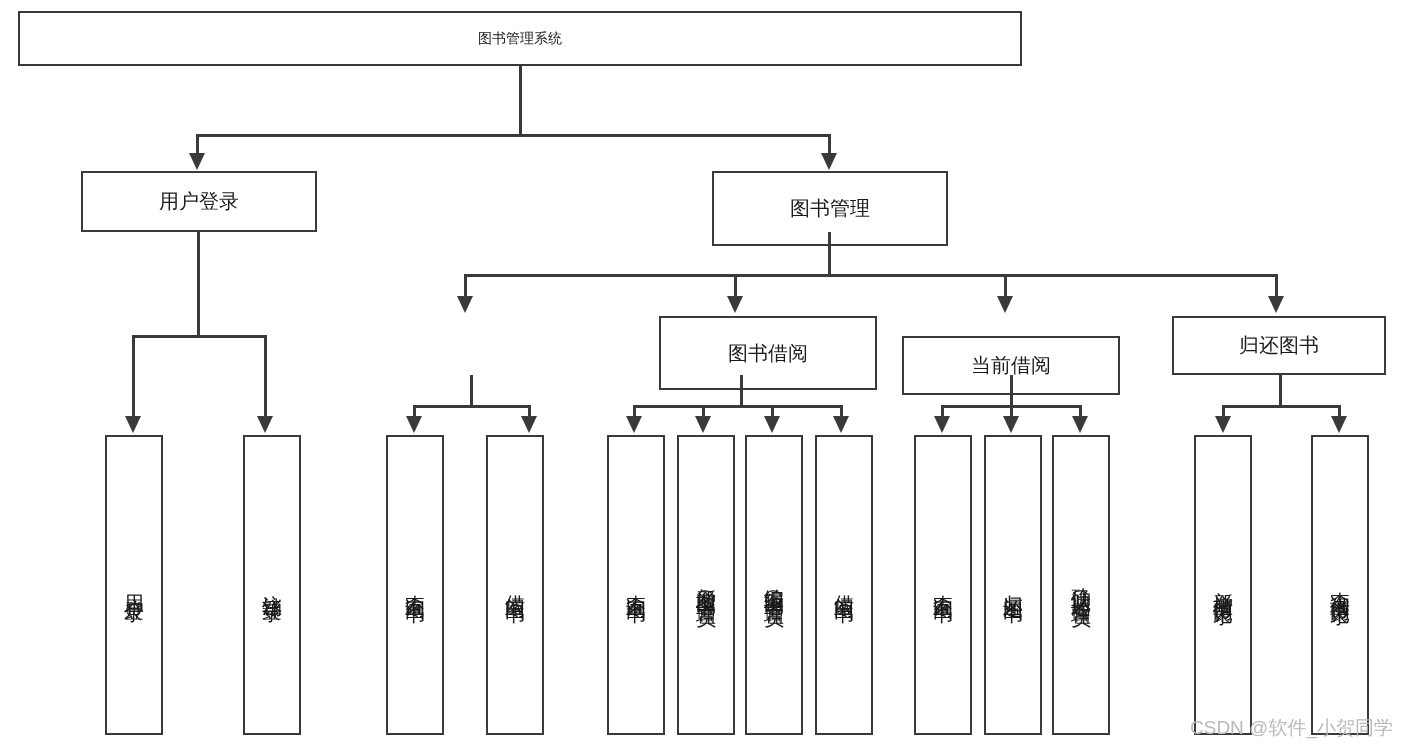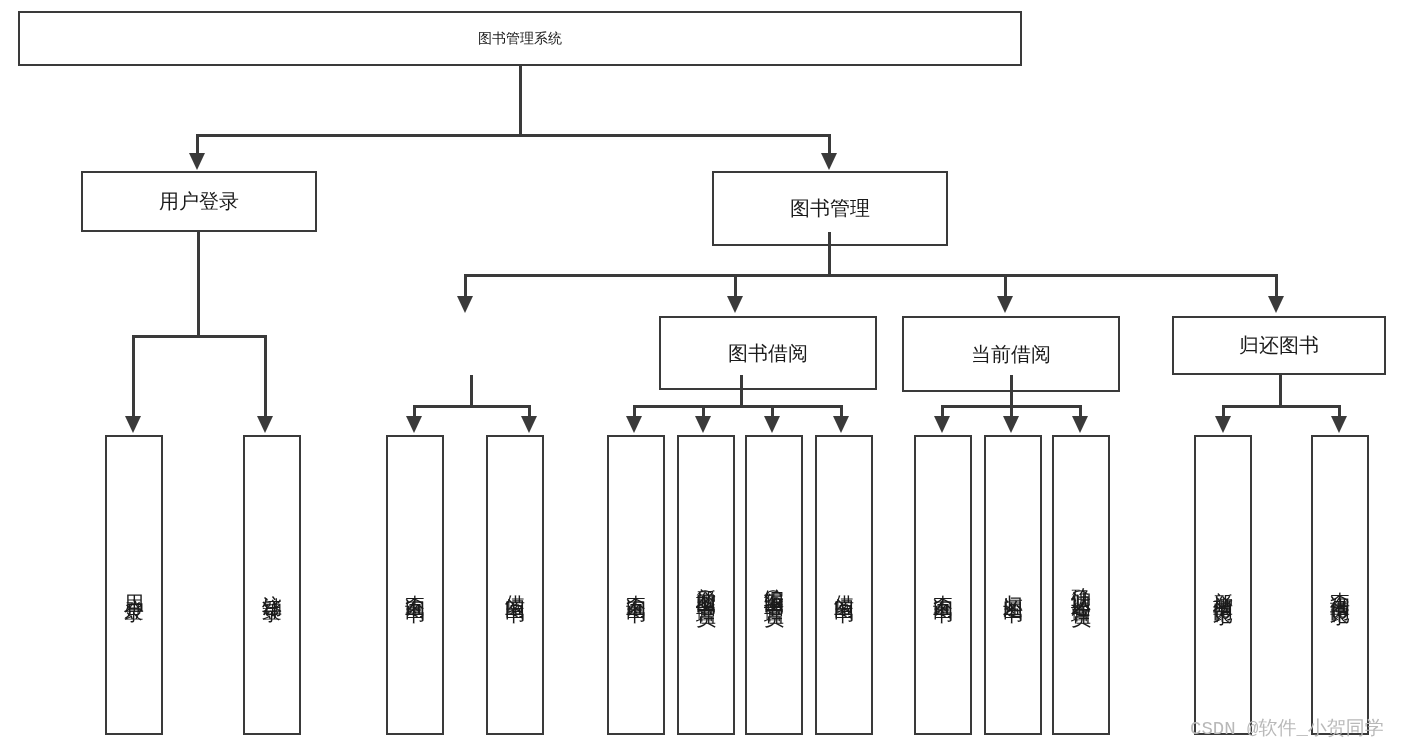--- a/index.html
+++ b/index.html
@@ -71,21 +71,20 @@
     border-right: 8px solid transparent;
     border-top: 17px solid #3a3a3a;
   }
   
   .watermark {
     position: absolute;
     color: #b9b9b9;
     font-size: 19px;
     white-space: nowrap;
     pointer-events: none;
-    font-family: Liberation Mono, monospace;
   }
 </style>
 </head>
 <body>
 
 <div id="canvas">
 
   <div class="node root" style="left:18px; top:11px; width:1004px; height:55px;">
     <span>图书管理系统</span>
   </div>
@@ -127,21 +126,21 @@
   <div class="arrow" style="left:997px; top:296px;"></div>
 
   <div class="vline" style="left:1275px; top:274px; width:3px; height:25px;"></div>
   <div class="arrow" style="left:1268px; top:296px;"></div>
 
 
   <div class="node lvl3" style="left:659px; top:316px; width:218px; height:74px;">
     <span>图书借阅</span>
   </div>
 
-  <div class="node lvl3" style="left:902px; top:316px; width:218px; height:76px;">
+  <div class="node lvl3" style="left:902px; top:336px; width:218px; height:59px;">
     <span>当前借阅</span>
   </div>
 
   <div class="node lvl3" style="left:1172px; top:316px; width:214px; height:59px;">
     <span>归还图书</span>
   </div>
 
   <div class="vline" style="left:470px; top:375px; width:3px; height:32px;"></div>
   <div class="hline" style="left:413px; top:405px; width:118px; height:3px;"></div>
   <div class="vline" style="left:413px; top:405px; width:3px; height:14px;"></div>

